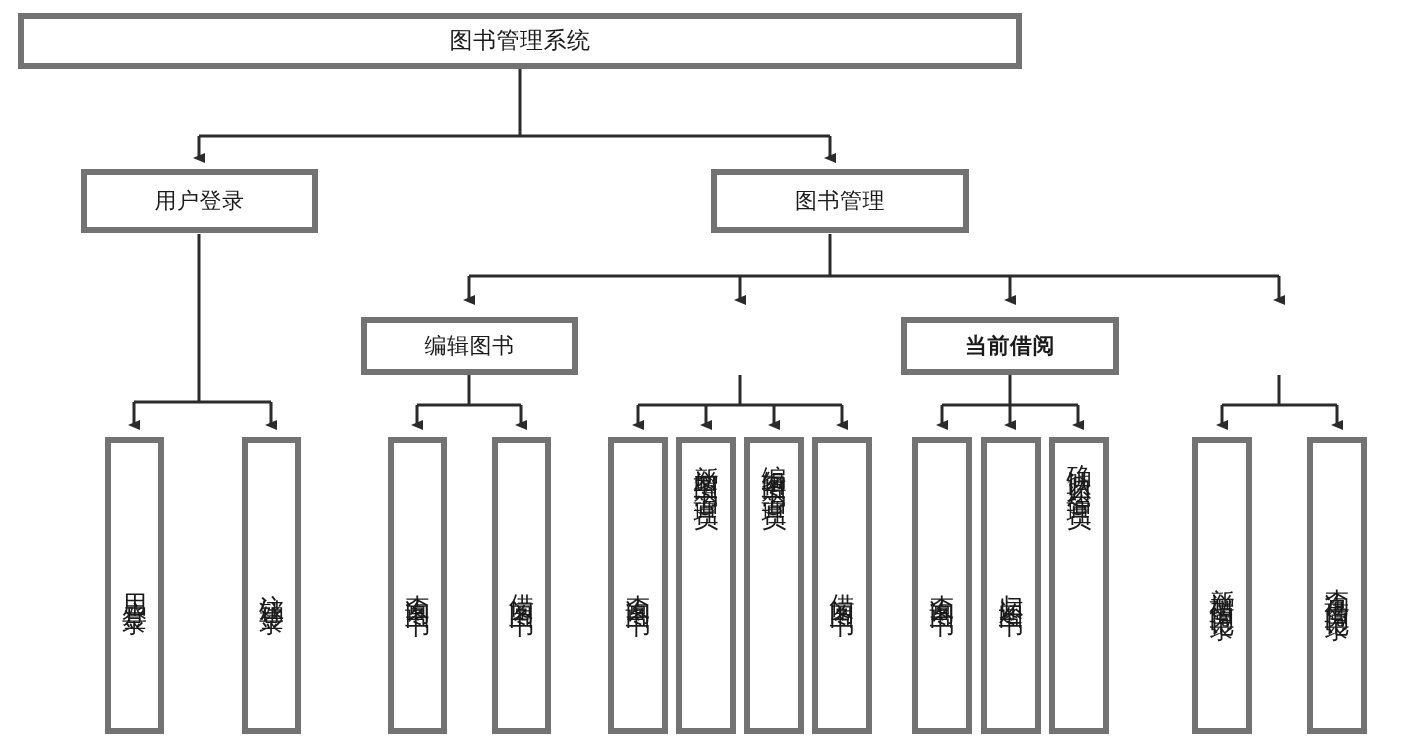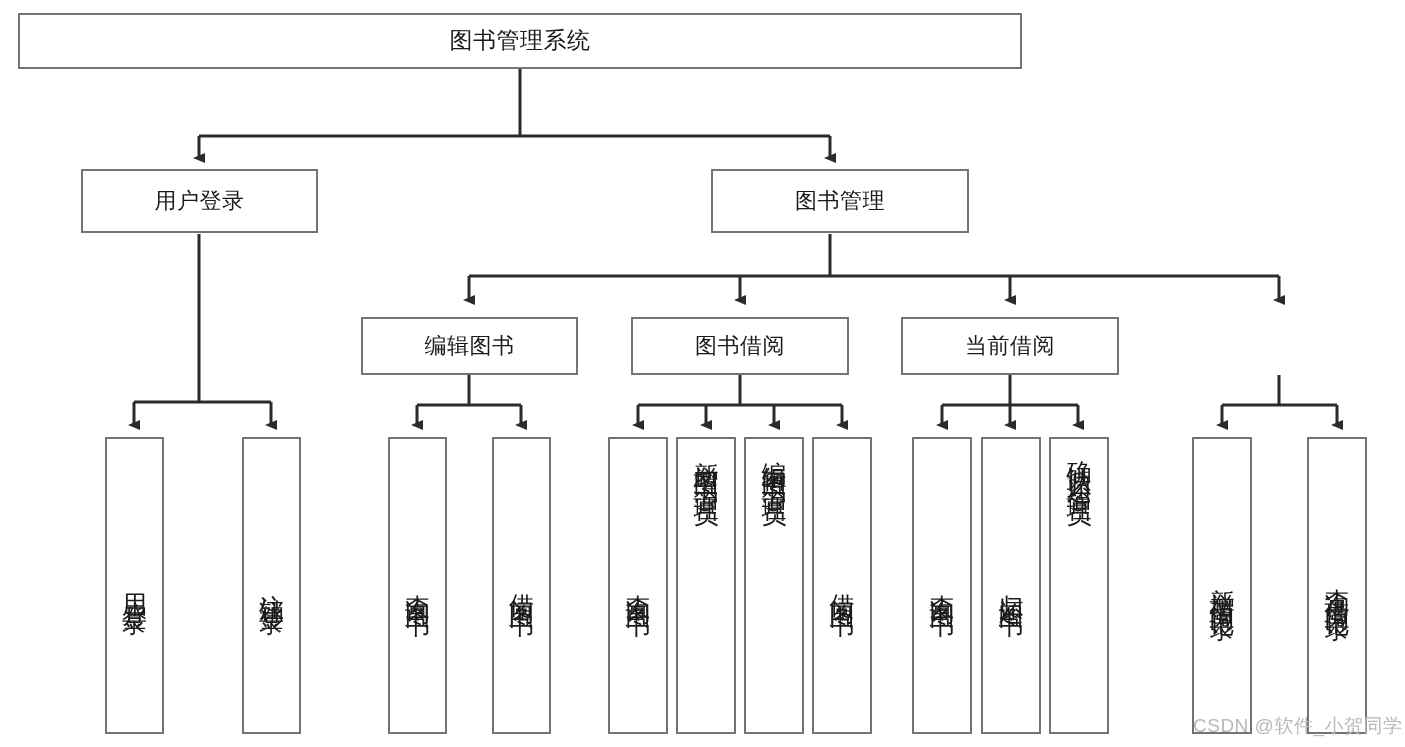--- a/index.html
+++ b/index.html
@@ -22,21 +22,21 @@
     left: 0;
     top: 0;
     width: 1405px;
     height: 747px;
     pointer-events: none;
   }
   .node {
     position: absolute;
     box-sizing: border-box;
     background: #ffffff;
-    border: 2px solid #737373;
+    border: 6px solid #737373;
     display: flex;
     align-items: center;
     justify-content: center;
     color: #1a1a1a;
   }
   .node-label {
     display: block;
     text-align: center;
     line-height: 1.12;
     white-space: nowrap;
@@ -133,24 +133,21 @@
   <div class="node h" style="left:81px; top:169px; width:237px; height:64px;">
     <span class="node-label">用户登录</span>
   </div>
   <div class="node h" style="left:711px; top:169px; width:258px; height:64px;">
     <span class="node-label">图书管理</span>
   </div>
 
   <div class="node h" style="left:361px; top:317px; width:217px; height:58px;">
     <span class="node-label">编辑图书</span>
   </div>
-  <div class="node h" style="left:631px; top:317px; width:218px; height:58px;">
-    <span class="node-label">图书借阅</span>
-  </div>
-  <div class="node h" style="left:901px; top:317px; width:218px; height:58px;">
+  <div class="node h" style="left:901px; top:317px; width:218px; height:58px;font-weight:bold;">
     <span class="node-label">当前借阅</span>
   </div>
 
   <div class="node v mid" style="left:105px; top:437px; width:59px; height:297px;">
     <span class="node-label">用户登录</span>
   </div>
   <div class="node v mid" style="left:242px; top:437px; width:59px; height:297px;">
     <span class="node-label">注销登录</span>
   </div>
 
@@ -184,15 +181,14 @@
     <span class="node-label">确认归还（管理员）</span>
   </div>
 
   <div class="node v mid" style="left:1192px; top:437px; width:60px; height:297px;">
     <span class="node-label">新增借阅记录</span>
   </div>
   <div class="node v mid" style="left:1307px; top:437px; width:60px; height:297px;">
     <span class="node-label">查询借阅记录</span>
   </div>
 
-  <div class="watermark" style="left:1193px; top:713px;">CSDN @软件_小贺同学</div>
 
 </div>
 
 </body></html>

